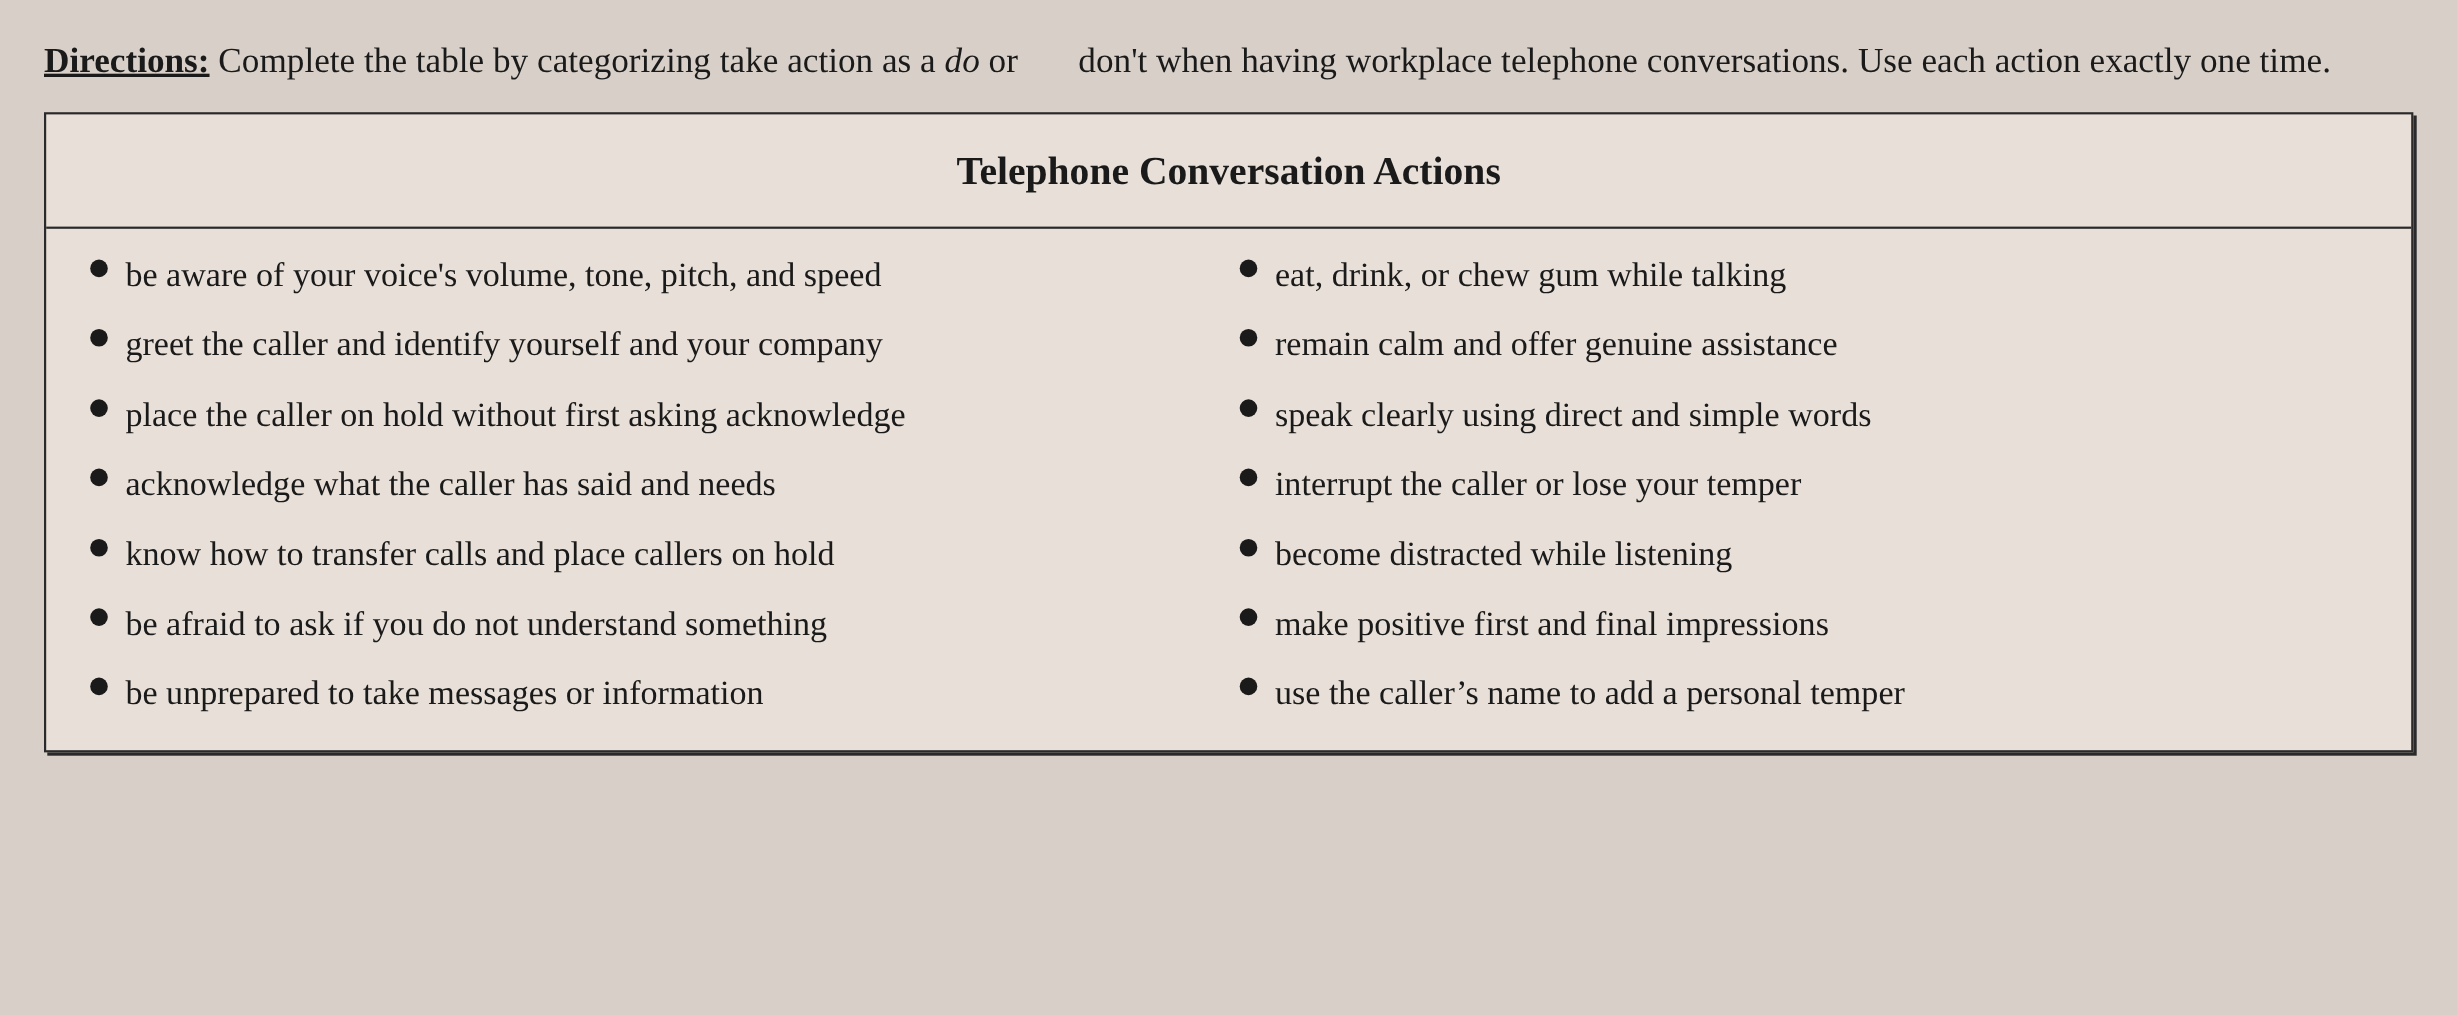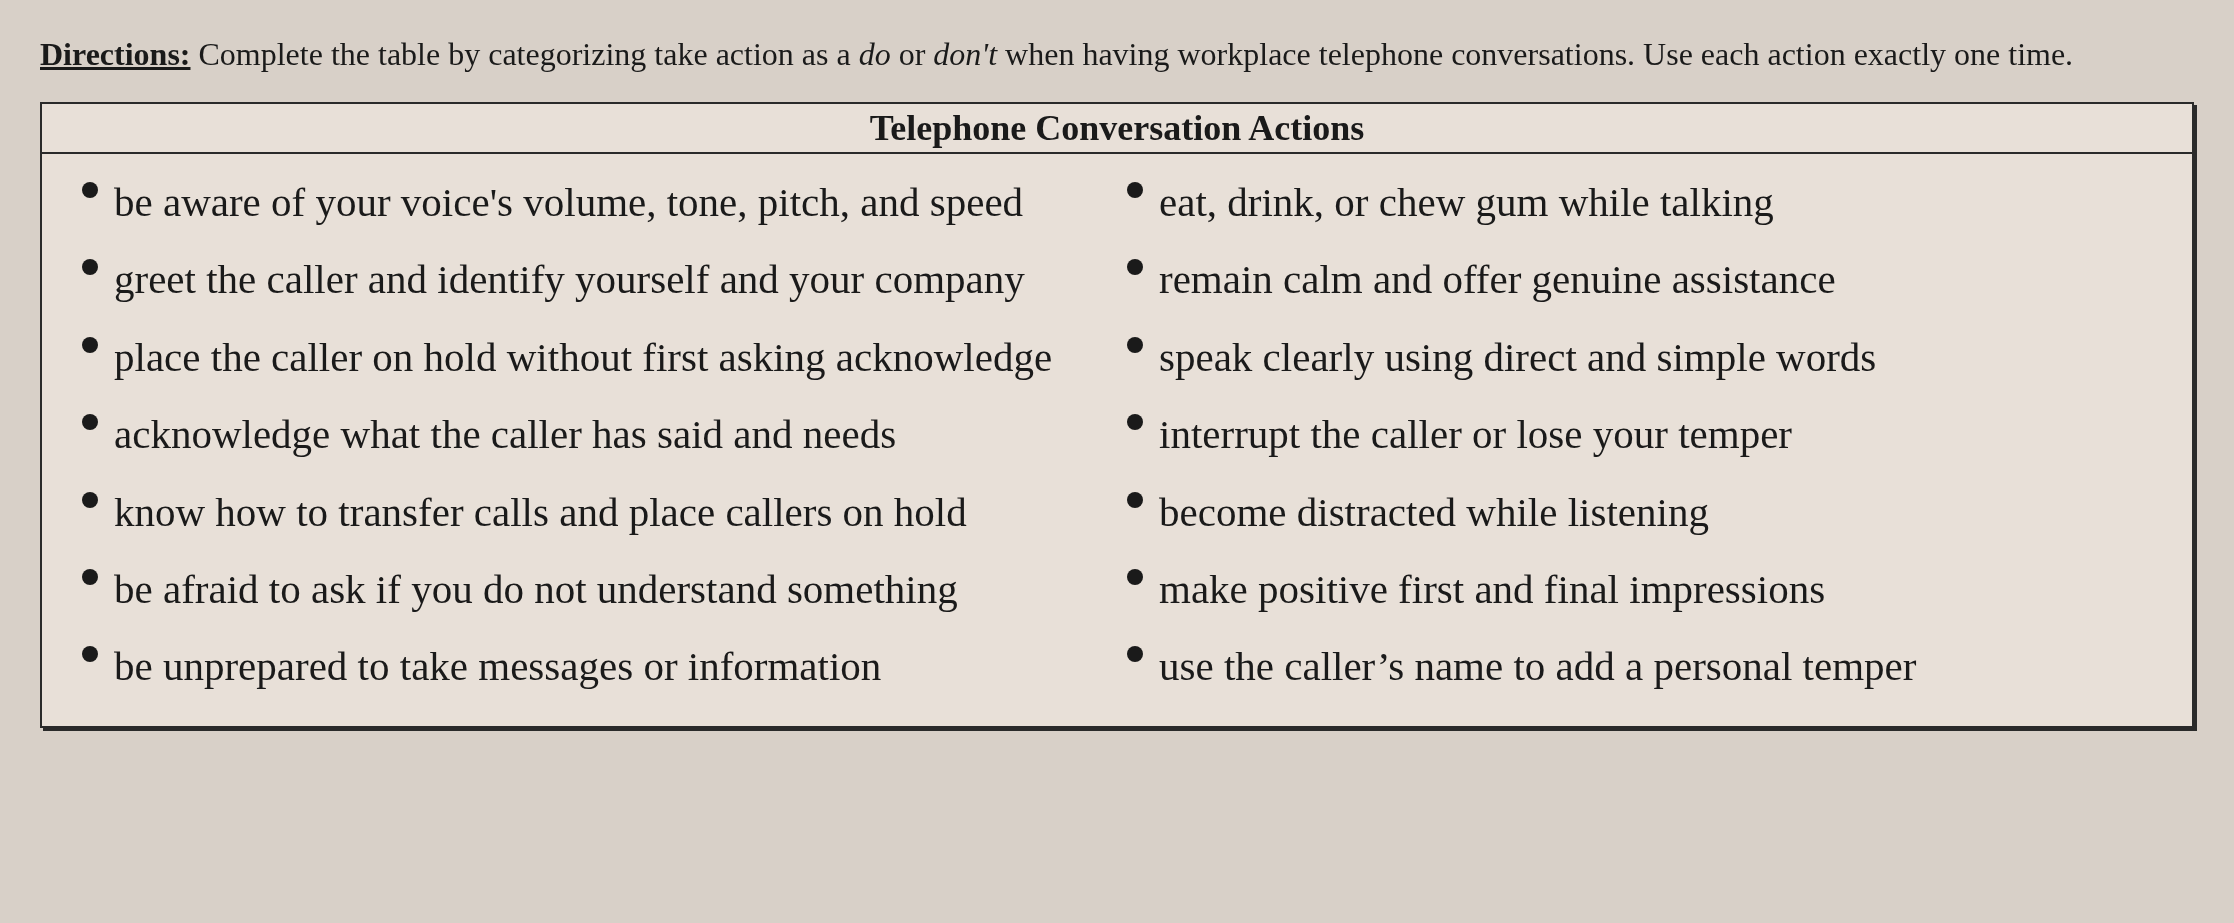--- a/index.html
+++ b/index.html
@@ -33,40 +33,40 @@
       border: 2.5px solid #2a2a2a;
       box-shadow: 3px 3px 0 #2a2a2a;
       background-color: #e8e0d8;
       width: 100%;
     }
 
     .table-header {
       text-align: center;
       font-size: 36px;
       font-weight: bold;
-      padding: 3px 20px;
+      padding: 30px 20px;
       border-bottom: 2px solid #2a2a2a;
       color: #1a1a1a;
     }
 
     .table-body {
       padding: 10px 30px 20px 30px;
     }
 
     .actions-grid {
       display: grid;
       grid-template-columns: 1fr 1fr;
       gap: 0;
     }
 
     .action-item {
       display: flex;
       align-items: flex-start;
       padding: 10px 20px 10px 10px;
-      font-size: 41px;
+      font-size: 31px;
       line-height: 1.4;
       color: #1a1a1a;
     }
 
     .bullet {
       display: inline-block;
       width: 16px;
       height: 16px;
       background-color: #1a1a1a;
       border-radius: 50%;
@@ -76,21 +76,21 @@
     }
 
     .action-text {
       flex: 1;
     }
   </style>
 </head>
 <body>
 
 <div class="directions-section">
-  <span class="directions-label">Directions:</span><span> Complete the table by categorizing take action as a </span><span style="font-style:italic;text-align:right;">do</span><span> or </span><span style="font-style:italic;">don't</span><span> when having workplace telephone conversations. Use each action </span><span>exactly</span><span> one time.</span>
+  <span class="directions-label">Directions:</span><span> Complete the table by categorizing take action as a </span><span style="font-style:italic;text-align:right;">do</span><span> or </span><span style="margin-left:47px;">don't</span><span> when having workplace telephone conversations. Use each action </span><span>exactly</span><span> one time.</span>
 </div>
 
 <div class="table-container">
   <div class="table-header">Telephone Conversation Actions</div>
   <div class="table-body">
     <div class="actions-grid">
       <div id="left-col">
           <div class="action-item">
             <span class="bullet"></span>
             <span class="action-text">be aware of your voice's volume, tone, pitch, and speed</span>

